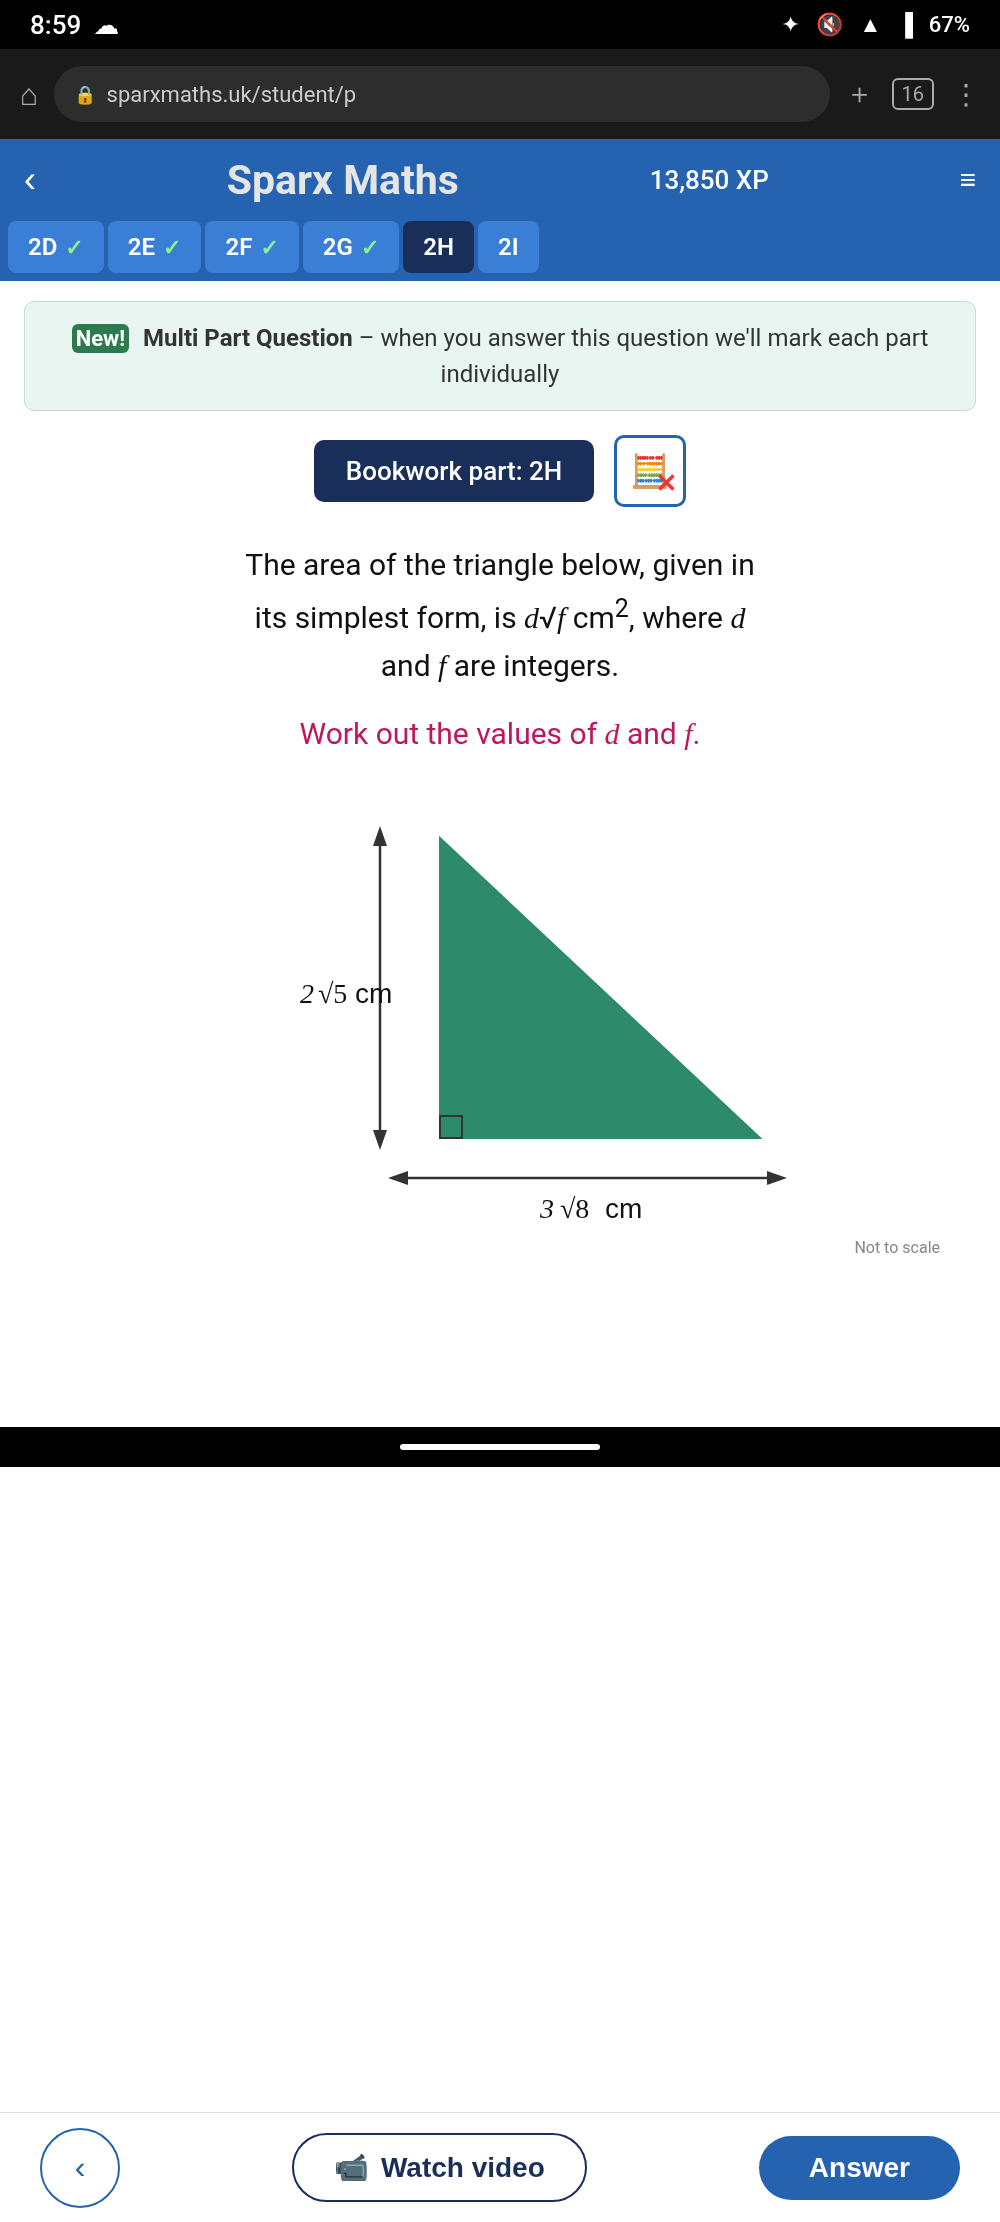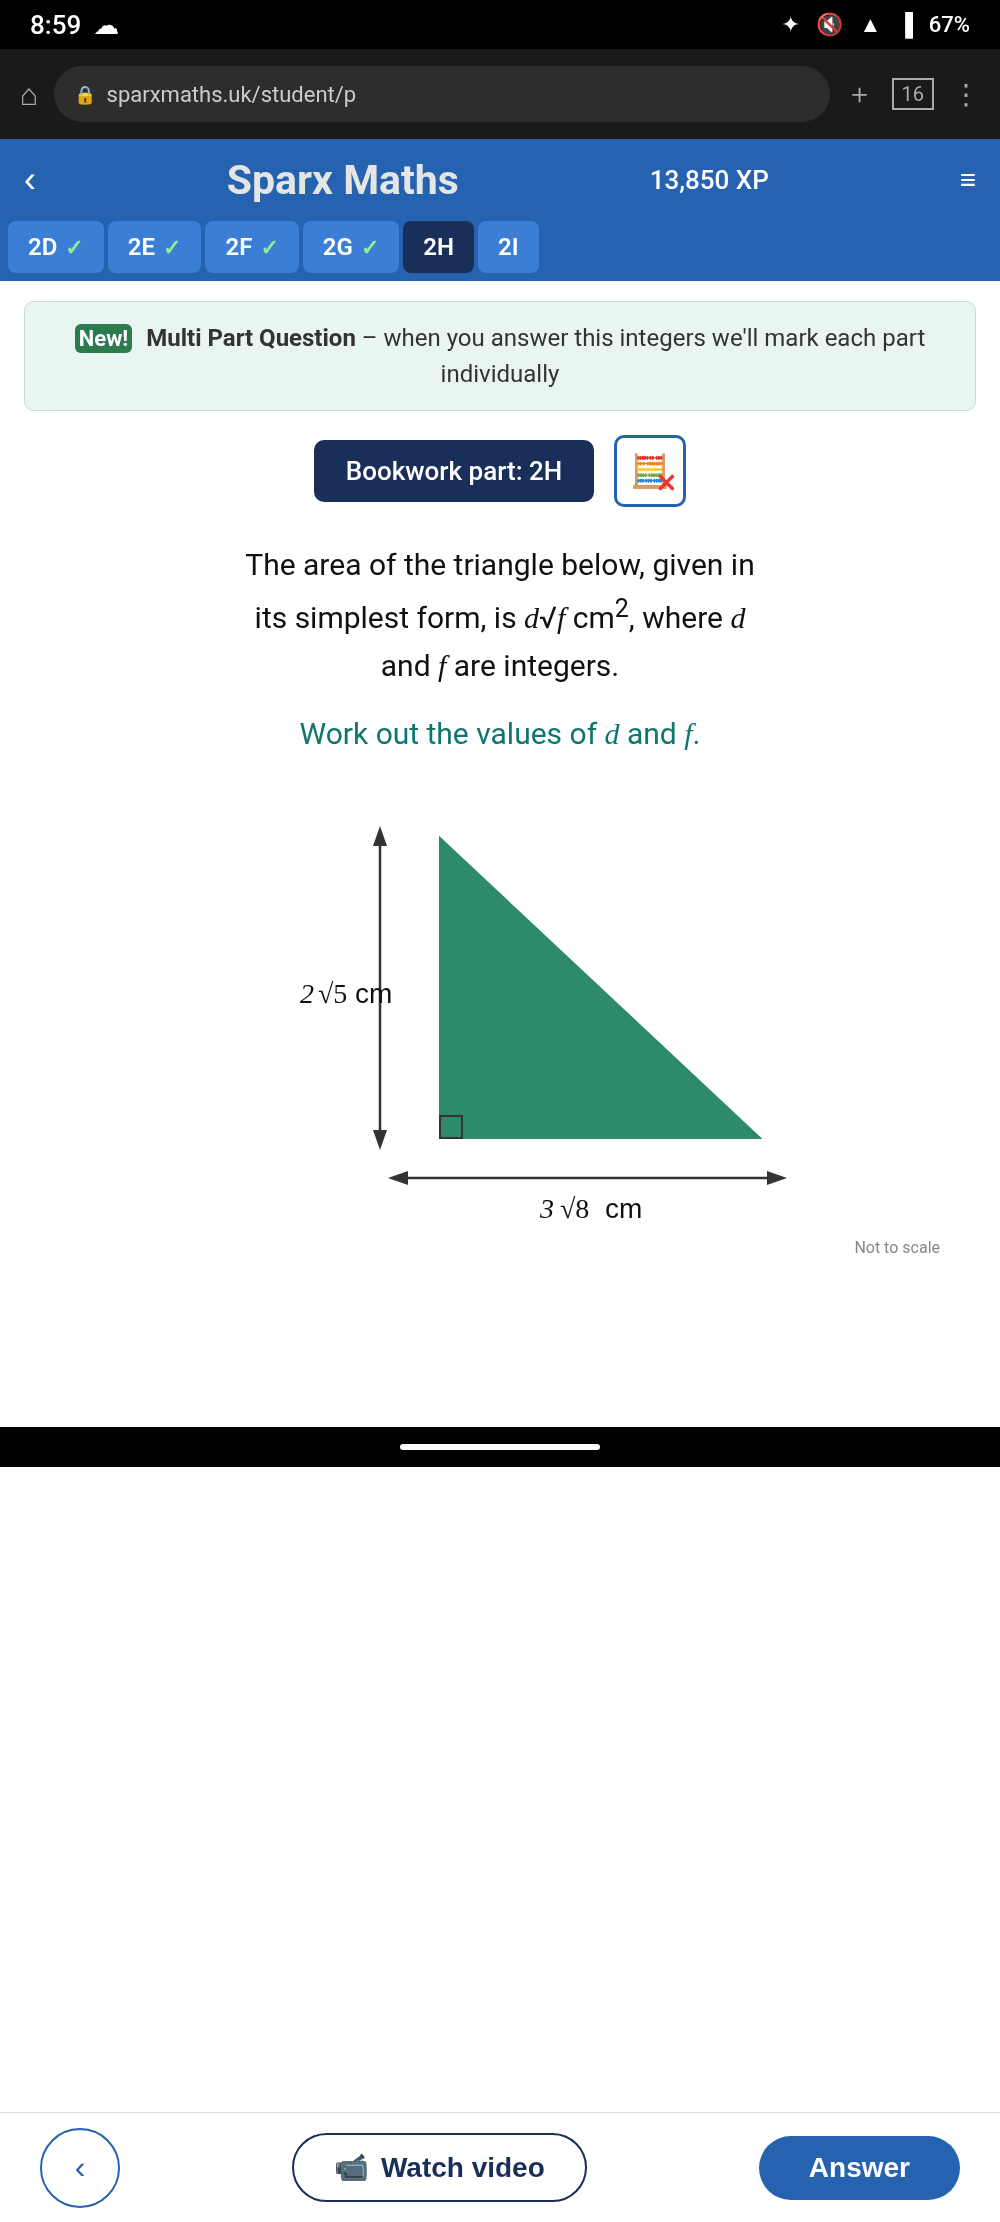--- a/index.html
+++ b/index.html
@@ -49,21 +49,21 @@
       align-items: center;
       padding: 0 20px;
       gap: 10px;
       color: #ccc;
       font-size: 22px;
     }
     .url-lock-icon { color: #aaa; font-size: 18px; }
     .browser-actions { display: flex; align-items: center; gap: 18px; color: #aaa; font-size: 28px; }
     .tab-count-badge {
       border: 2px solid #aaa;
-      border-radius: 0;
+      border-radius: 6px;
       padding: 2px 8px;
       font-size: 20px;
       color: #aaa;
     }
 
     
     .sparx-header {
       background: #2563b0;
       height: 82px;
       display: flex;
@@ -191,21 +191,21 @@
       font-size: 30px;
       line-height: 1.6;
       color: #111;
     }
     .math-formula {
       font-style: italic;
       font-family: Georgia, serif;
     }
     .work-out-text {
       font-size: 30px;
-      color: #0f766e;
+      color: #be185d;
       margin-top: 20px;
       line-height: 1.6;
     }
 
     
     .diagram-area {
       display: flex;
       flex-direction: column;
       align-items: center;
       margin: 30px 0 10px;
@@ -350,21 +350,21 @@
     <span>2H</span>
   </div>
   <div class="tab-item">
     <span>2I</span>
   </div>
 </div>
 
 <div class="new-banner">
   <span class="new-badge">New!</span>
   <strong>Multi Part Question</strong>
-  <span> – when you answer this integers we'll mark each part individually</span>
+  <span> – when you answer this question we'll mark each part individually</span>
 </div>
 
 <div class="bookwork-row">
   <div class="bookwork-code-badge">Bookwork part: 2H</div>
   <div class="calc-icon-box">
     <span>🧮</span>
     <span class="calc-x">✕</span>
   </div>
 </div>
 

